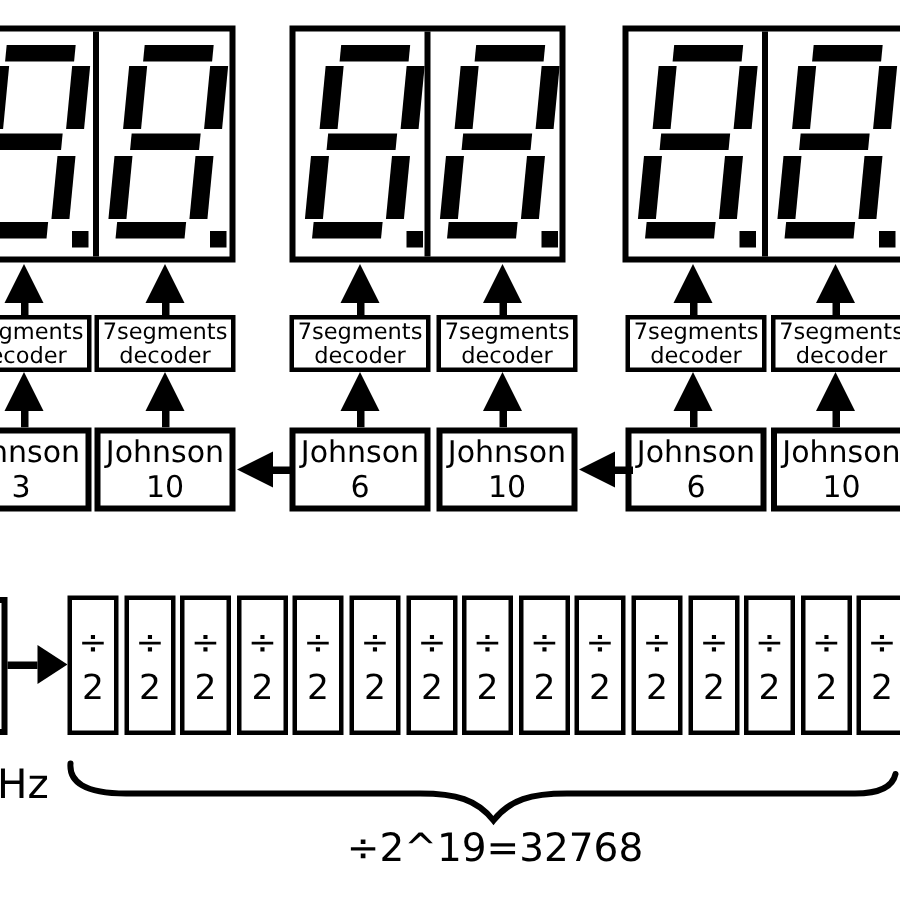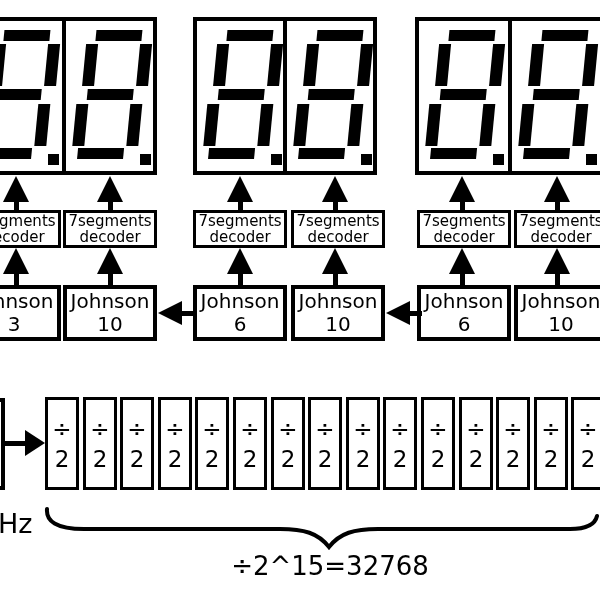--- a/index.html
+++ b/index.html
@@ -317,15 +317,15 @@
       <div>2</div>
     </div>
   <div class="cell" style="left:571px;">
       <div>÷</div>
       <div>2</div>
     </div>
 
   <svg class="brace-svg" width="562" height="50" viewBox="0 0 562 50">
     <path d="M 7,6 C 6,18 16,26 44,26 L 240,26 C 264,26 278,30 289,44 C 300,30 314,26 338,26 L 530,26 C 546,26 555,22 557,13" fill="none" stroke="#000" stroke-width="4" stroke-linecap="round"></path>
   </svg>
-  <div class="brace-label">÷2^15=32768</div>
+  <div class="brace-label">÷2^19=32768</div>
 
 </div>
 
 </body></html>

